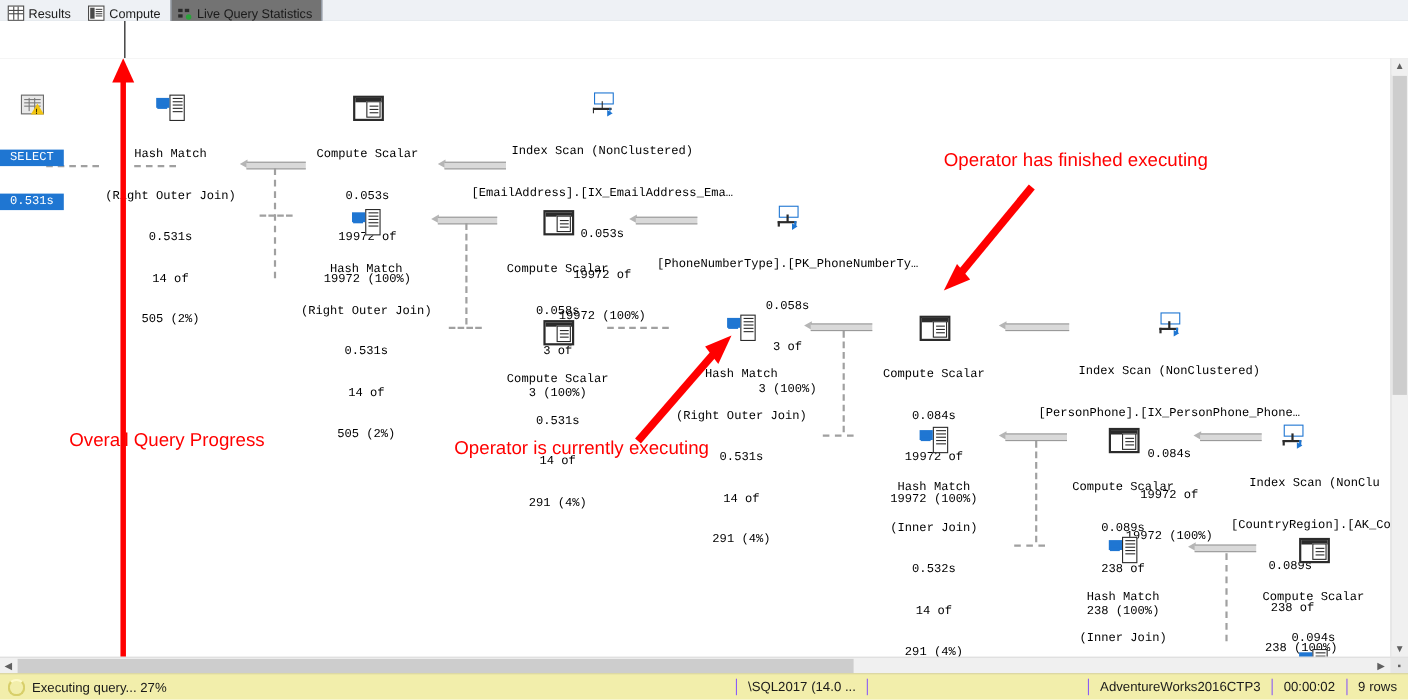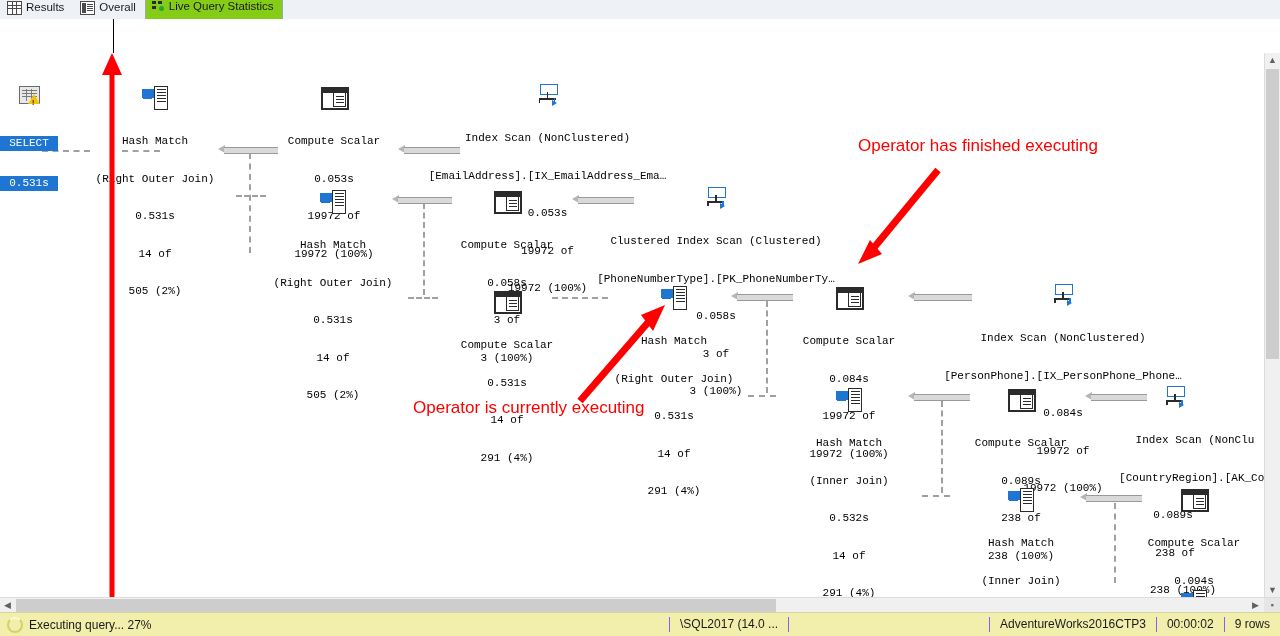--- a/index.html
+++ b/index.html
@@ -9,26 +9,26 @@
     font-family:"Liberation Sans",sans-serif;
     font-size:12px;color:#000;
   }
   
   .tabstrip{
     position:absolute;left:0;top:0;width:1280px;height:19px;
     background:#eef1f5;border-bottom:1px solid #9da7b4;
     display:flex;align-items:flex-end;
   }
   .tab{
-    height:18px;display:flex;align-items:flex-start;gap:4px;
+    height:18px;display:flex;align-items:flex-end;gap:4px;
     padding:0 8px 0 6px;font-size:11.5px;color:#1a1a1a;
     border:1px solid transparent;border-bottom:none;white-space:nowrap;
   }
   .tab.active{
-    background:#84cc16;border-color:#9da7b4;height:19px;
+    background:#737373;border-color:#9da7b4;height:19px;
     position:relative;z-index:2;
   }
   .tab-ico{width:13px;height:12px;display:inline-block;flex:0 0 13px;position:relative;}
 
   
   .ico-grid{border:1.2px solid #4a4a4a;background:#fff;}
   .ico-grid:before,.ico-grid:after{content:"";position:absolute;background:#4a4a4a;}
   .ico-grid:before{left:0;right:0;top:3px;height:1px;box-shadow:0 3px 0 #4a4a4a;}
   .ico-grid:after{top:0;bottom:0;left:4px;width:1px;box-shadow:4px 0 0 #4a4a4a;}
 
@@ -157,21 +157,21 @@
 </head>
 <body>
 
 <div class="tabstrip">
   <div class="tab">
     <span class="tab-ico ico-grid"></span>
     <span>Results</span>
   </div>
   <div class="tab">
     <span class="tab-ico ico-msg"></span>
-    <span>Overall</span>
+    <span>Compute</span>
   </div>
   <div class="tab active">
     <span class="tab-ico ico-lqs"></span>
     <span>Live Query Statistics</span>
   </div>
 </div>
 
 <div class="qhdr">
   <div class="estbox">
     <span class="qhdr-rowA">Estimated query</span>
@@ -305,21 +305,20 @@
     <span class="opstat">0.058s</span>
     <span class="opstat">3 of</span>
     <span class="opstat">3 (100%)</span>
   </div>
 
   <div class="op" style="left:578px;top:108px;width:276px;">
     <div class="opicon ic-scan">
       <span class="tbl"></span><span class="stem"></span><span class="bot"></span>
       <span class="lf"></span><span class="rt"></span><span class="arw"></span>
     </div>
-    <span class="opname">Clustered Index Scan (Clustered)</span>
     <span class="oplbl">[PhoneNumberType].[PK_PhoneNumberTy…</span>
     <span class="opstat">0.058s</span>
     <span class="opstat">3 of</span>
     <span class="opstat">3 (100%)</span>
   </div>
 
   <div class="op" style="left:448px;top:212px;width:118px;">
     <div class="opicon ic-cs">
       <span class="outer"></span><span class="inner"><i></i></span>
     </div>
@@ -422,20 +421,21 @@
     </div>
     
   </div>
 
   <svg class="arrowsvg" style="left:80px;top:0px;width:60px;height:570px;" viewBox="0 0 60 570">
     <line x1="32" y1="568" x2="32" y2="16" stroke="#ff0000" stroke-width="5"></line>
     <polygon points="32,0 22,22 42,22" fill="#ff0000"></polygon>
     <polygon points="32,570 22,548 42,548" fill="#ff0000"></polygon>
   </svg>
 
+  <div class="anno" style="left:63px;top:337px;">Overall Query Progress</div>
 
   <svg class="arrowsvg" style="left:840px;top:105px;width:110px;height:110px;" viewBox="0 0 110 110">
     <line x1="98" y1="12" x2="32" y2="92" stroke="#ff0000" stroke-width="7"></line>
     <polygon points="18,106 42,96 30,82" fill="#ff0000"></polygon>
   </svg>
   <div class="anno" style="left:858px;top:83px;">Operator has finished executing</div>
 
   <svg class="arrowsvg" style="left:555px;top:248px;width:120px;height:110px;" viewBox="0 0 120 110">
     <line x1="25" y1="100" x2="96" y2="18" stroke="#ff0000" stroke-width="7"></line>
     <polygon points="110,4 86,14 98,30" fill="#ff0000"></polygon>

